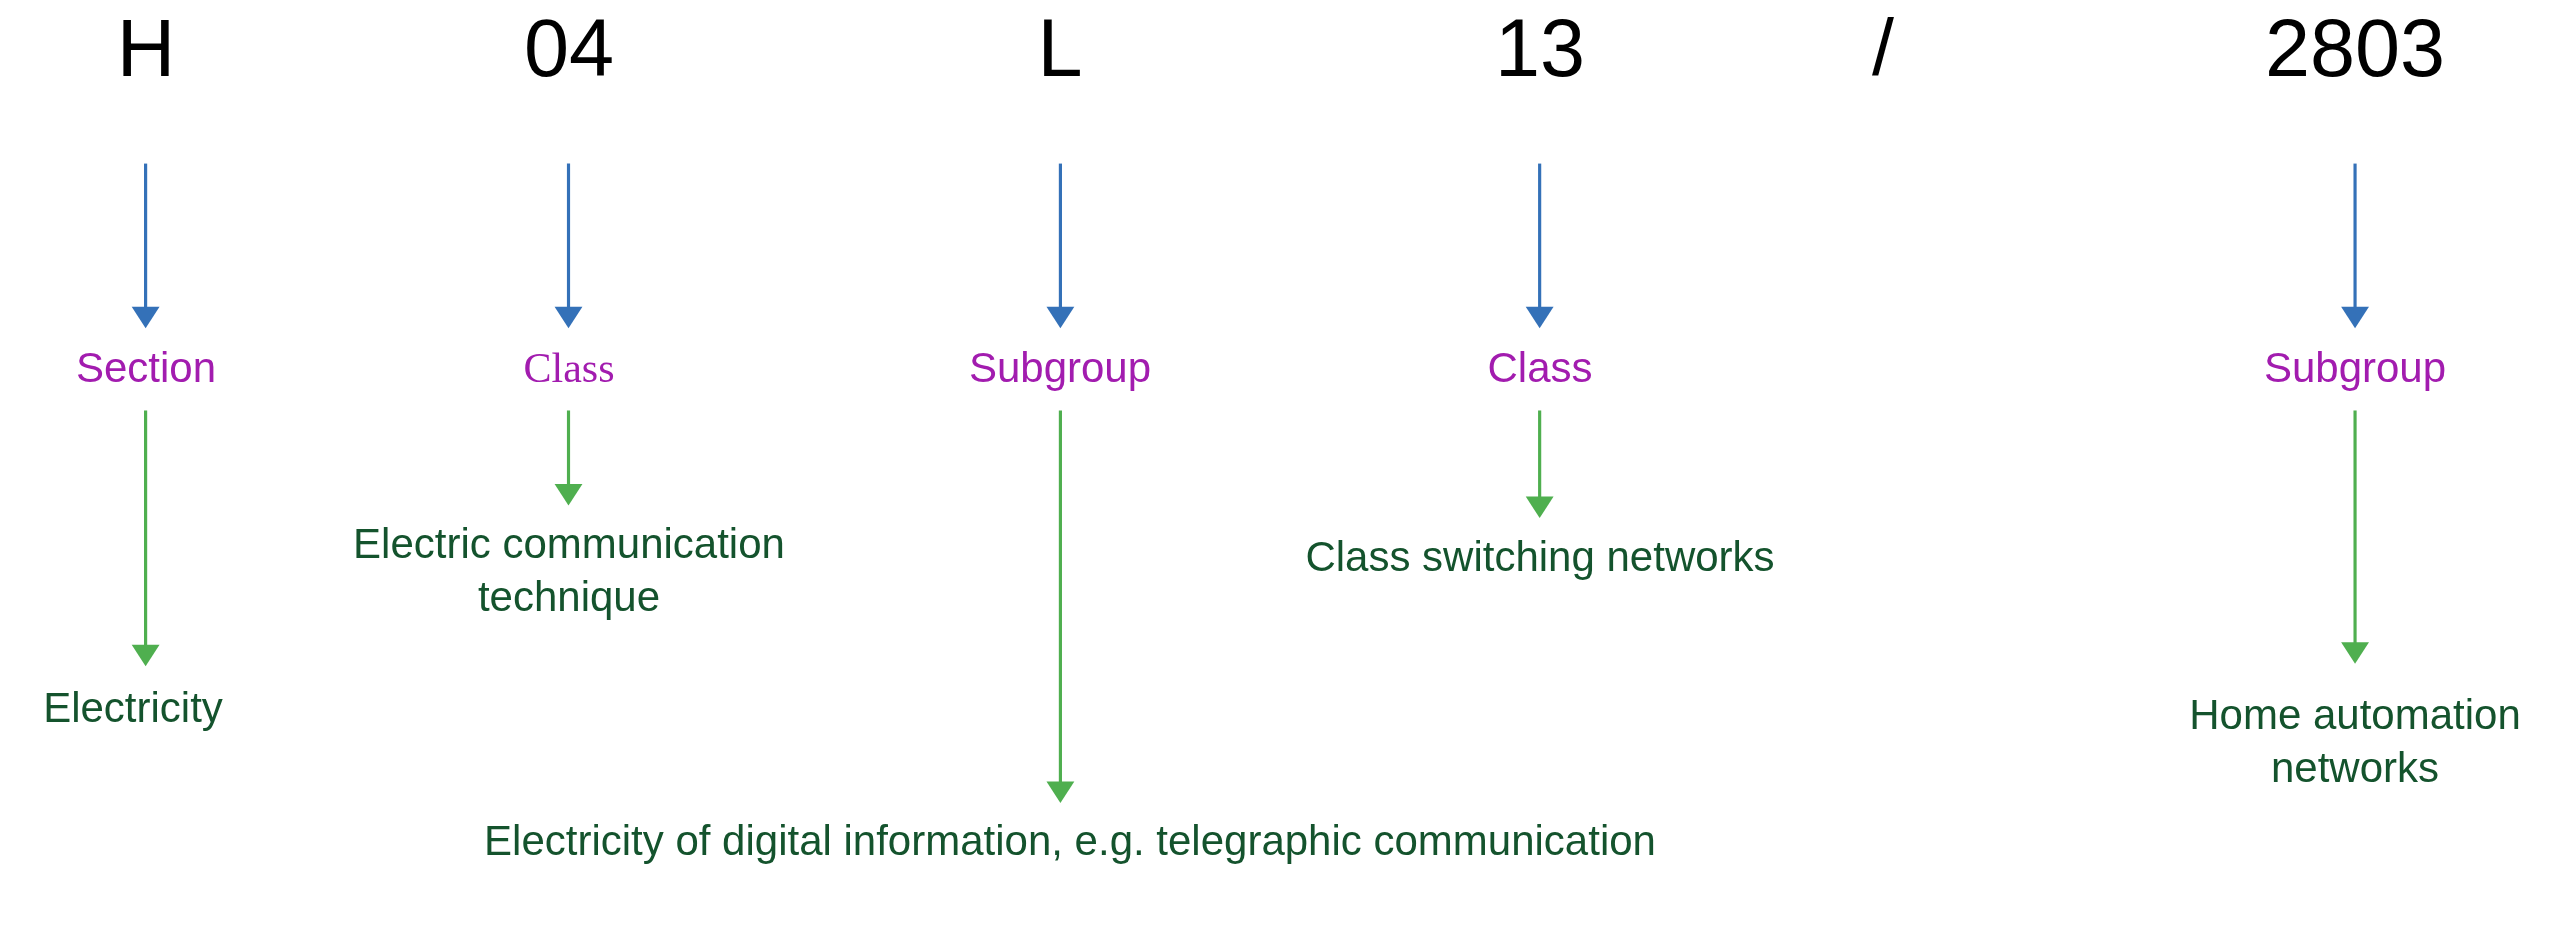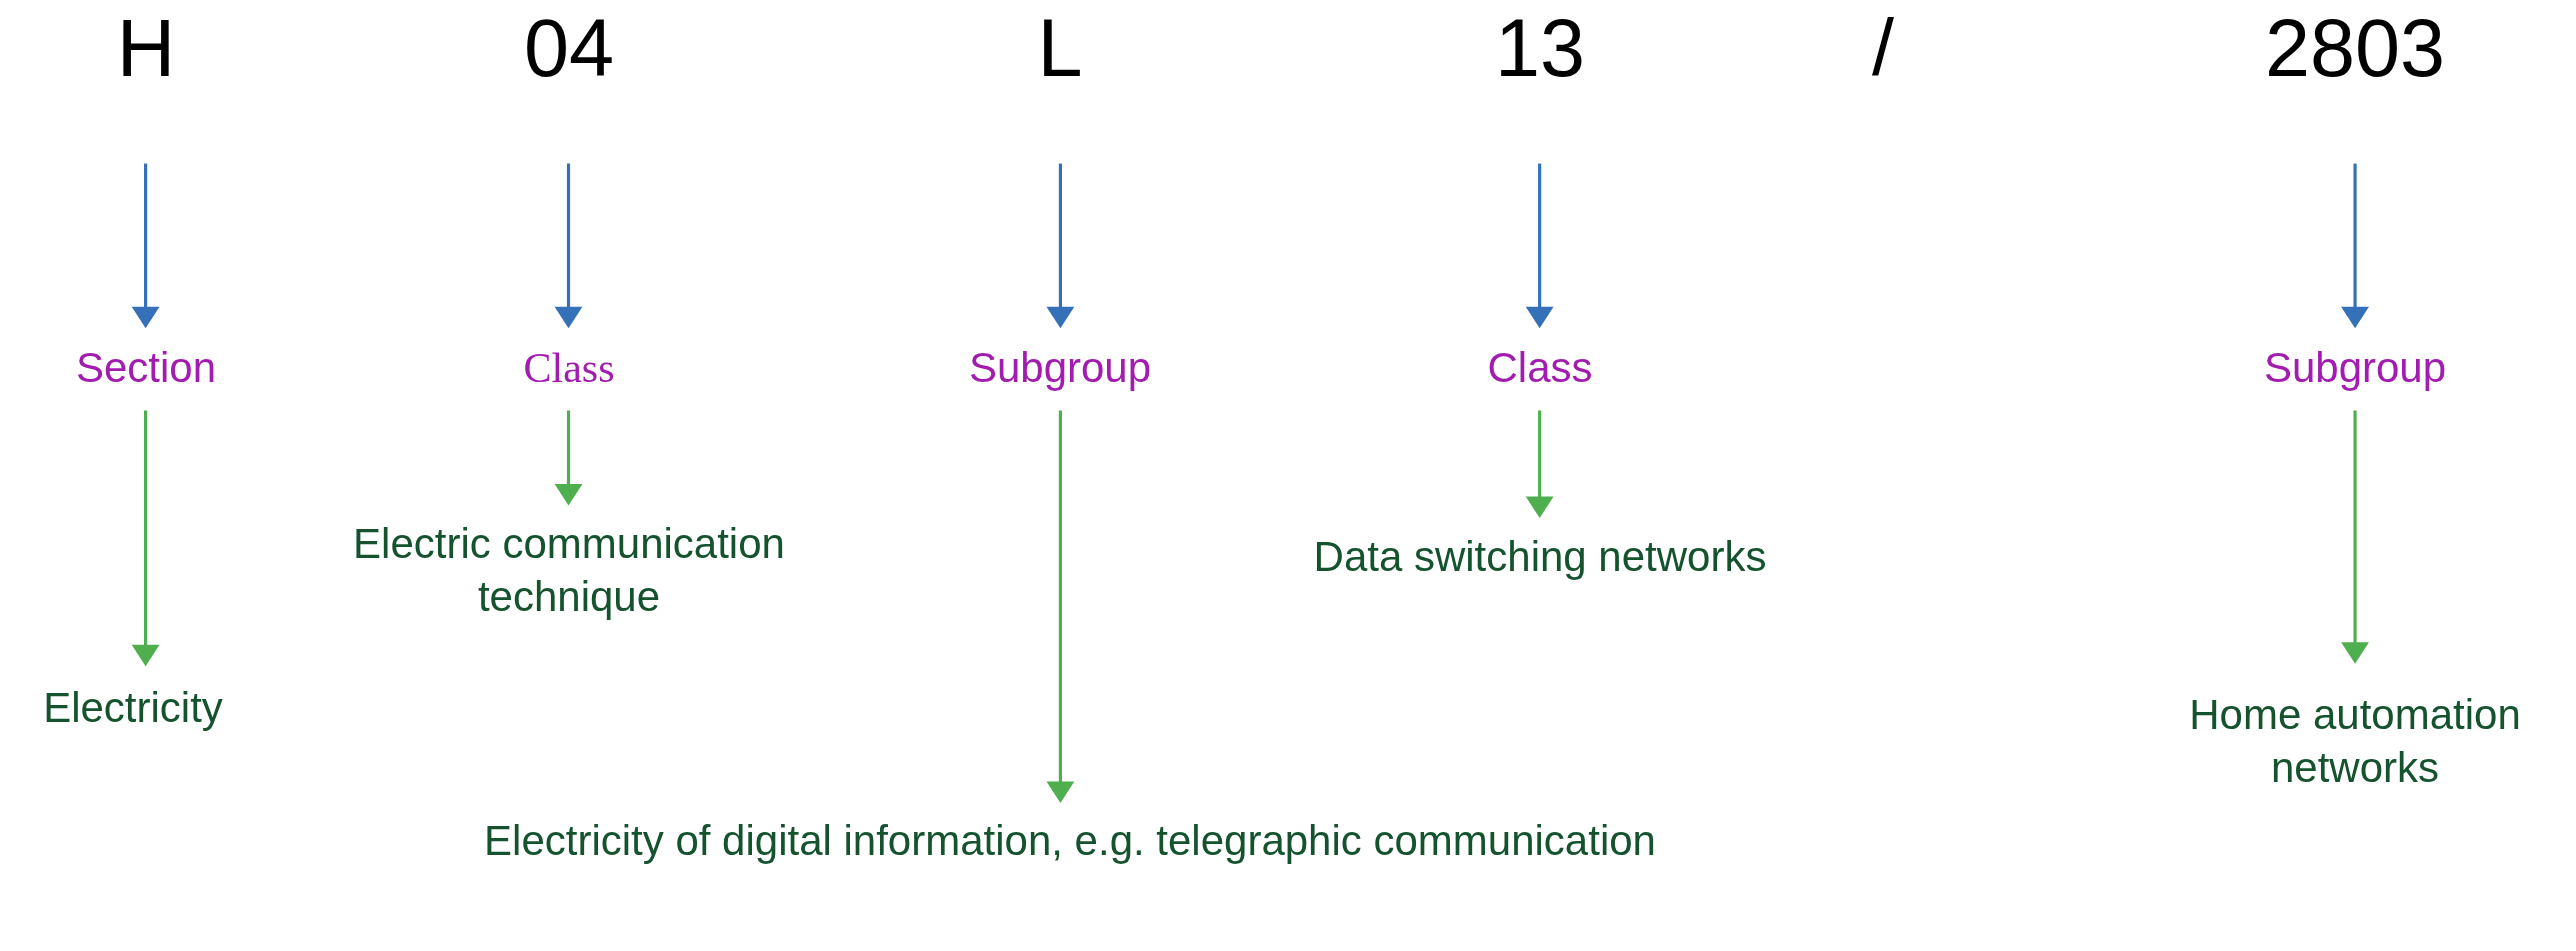--- a/index.html
+++ b/index.html
@@ -123,18 +123,18 @@
       <div class="level-label" style="left: 146px; top: 347px;">Section</div>
       <div class="level-label" style="left: 569px; top: 347px; font-family: Liberation Serif, serif;">Class</div>
       <div class="level-label" style="left: 1060px; top: 347px;">Subgroup</div>
       <div class="level-label" style="left: 1540px; top: 347px;">Class</div>
       <div class="level-label" style="left: 2355px; top: 347px;">Subgroup</div>
     </div>
   <div id="desc-row">
       <div class="desc-text" style="left: 133px; top: 682px; width: 266px;">Electricity</div>
       <div class="desc-text" style="left: 569px; top: 518px; width: 601px;">Electric communication technique</div>
       <div class="desc-text" style="left: 1070px; top: 815px; width: 1266px;">Electricity of digital information, e.g. telegraphic communication</div>
-      <div class="desc-text" style="left: 1540px; top: 531px; width: 633px;">Data switching networks</div>
+      <div class="desc-text" style="left: 1540px; top: 531px; width: 633px;">Class switching networks</div>
       <div class="desc-text" style="left: 2355px; top: 689px; width: 506px;">Home automation networks</div>
     </div>
 
 </div>
 
 
 </body></html>

